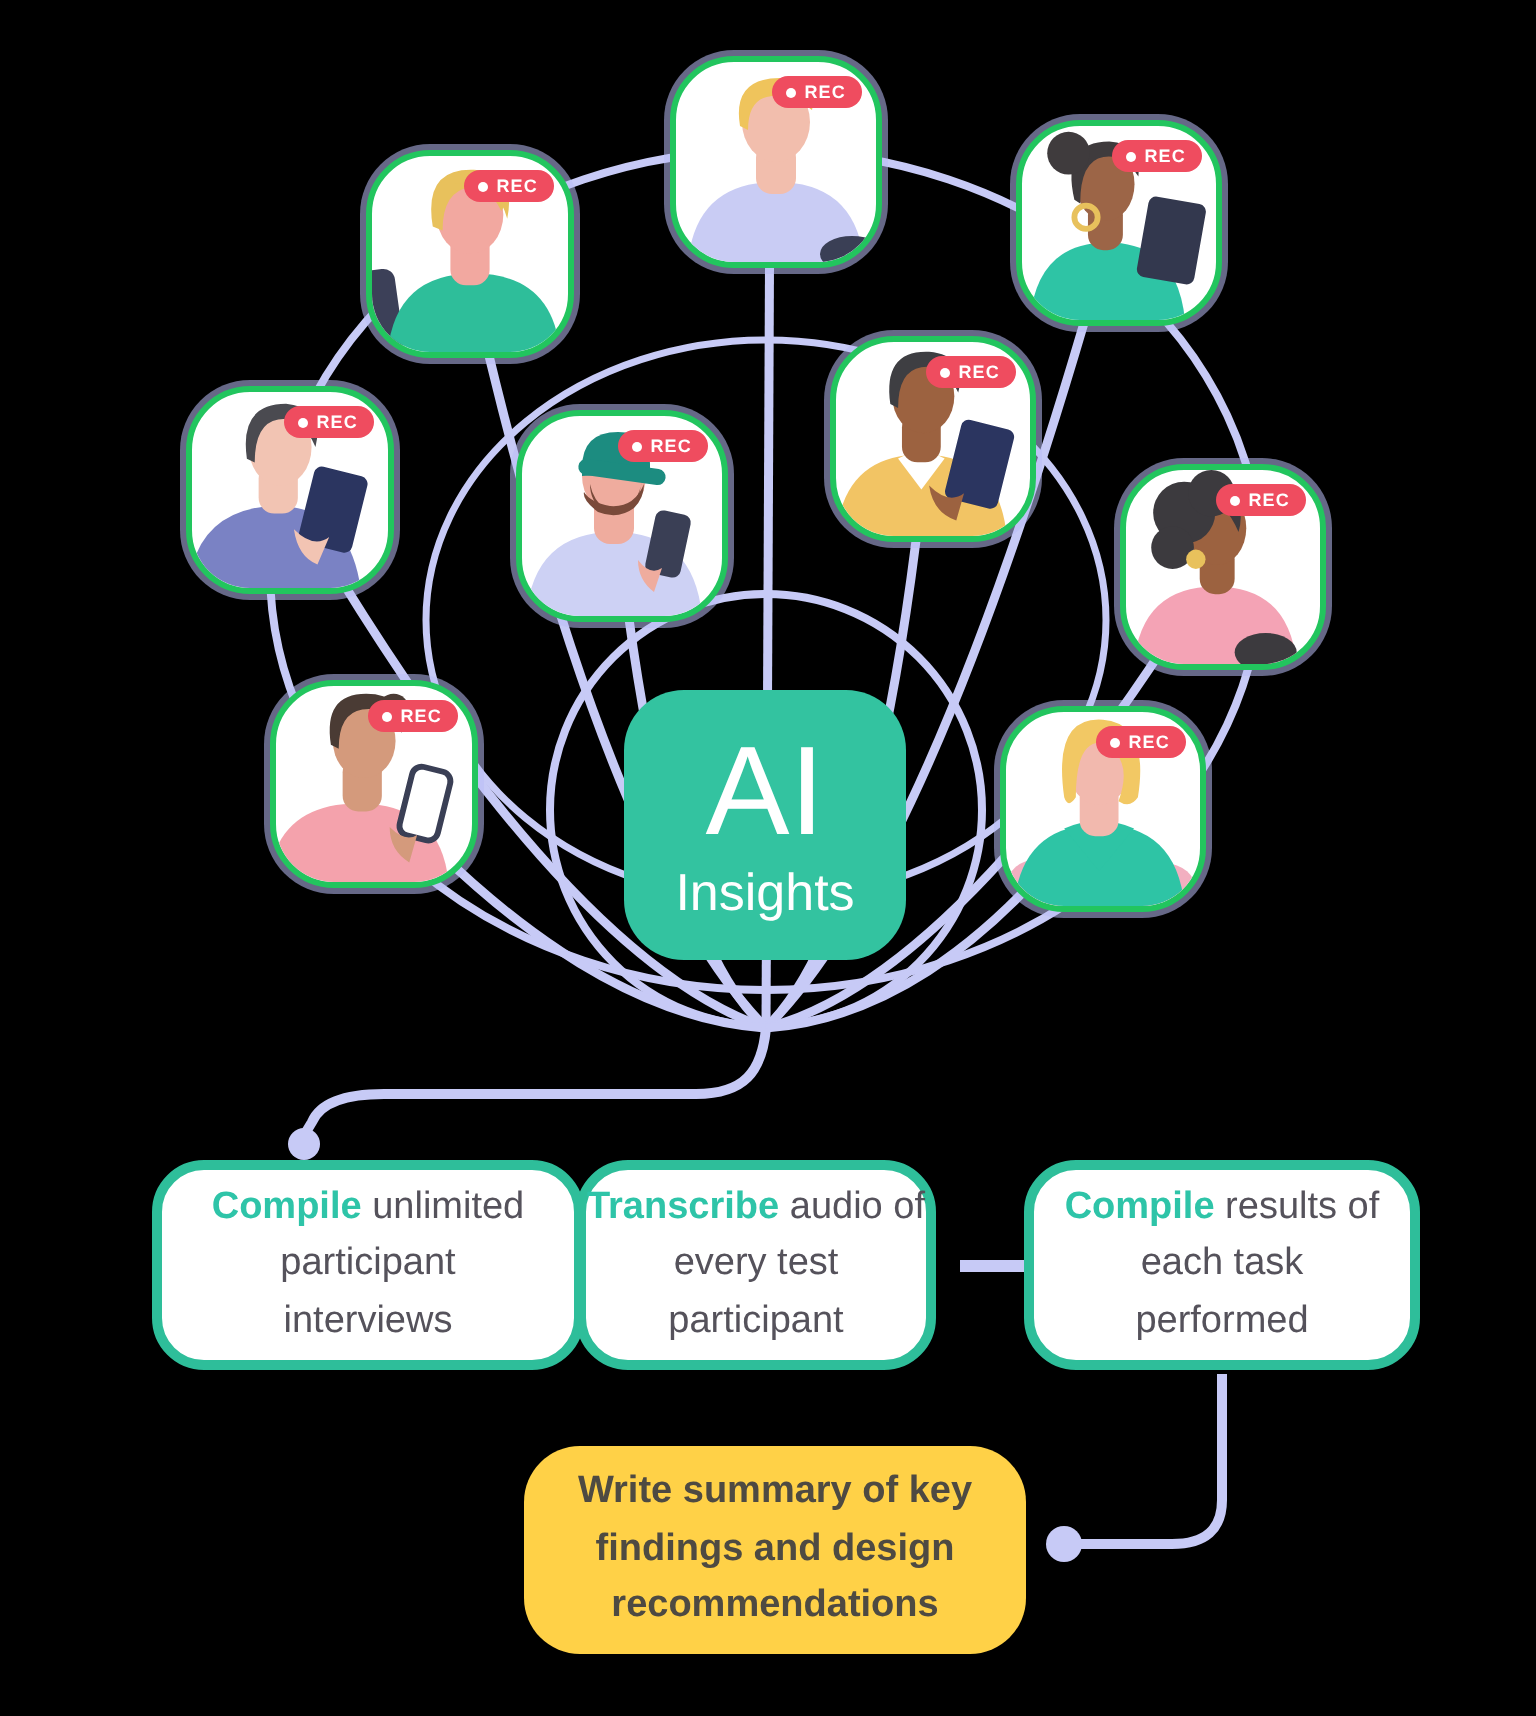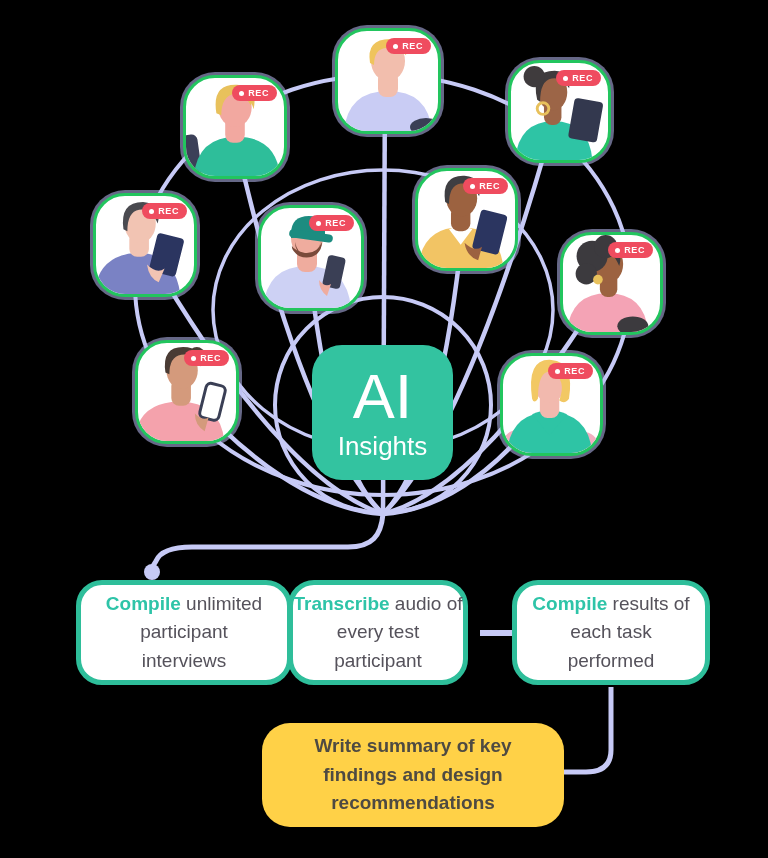--- a/index.html
+++ b/index.html
@@ -37,21 +37,21 @@
     display:flex;align-items:center;justify-content:center;text-align:center;
     font-size:19px;line-height:1.5;color:#55525B;box-sizing:border-box;
   }
   .step .inner{width:172px;}
   .step .hl{color:#2EC4A8;font-weight:bold;}
   .step1{left:76px;width:216px;}
   .step2{left:288px;width:180px;}
   .step3{left:512px;width:198px;}
   
   .summary{
-    position:absolute;left:262px;top:723px;width:302px;height:104px;z-index:3;
+    position:absolute;left:262px;top:723px;width:251px;height:104px;z-index:3;
     background:#FFD147;border-radius:28px;color:#4E4A42;
     display:flex;align-items:center;justify-content:center;text-align:center;
     font-size:19px;font-weight:bold;line-height:1.5;
   }
   .summary .inner{width:218px;}
 </style>
 </head>
 <body>
 
 <div class="stage">

